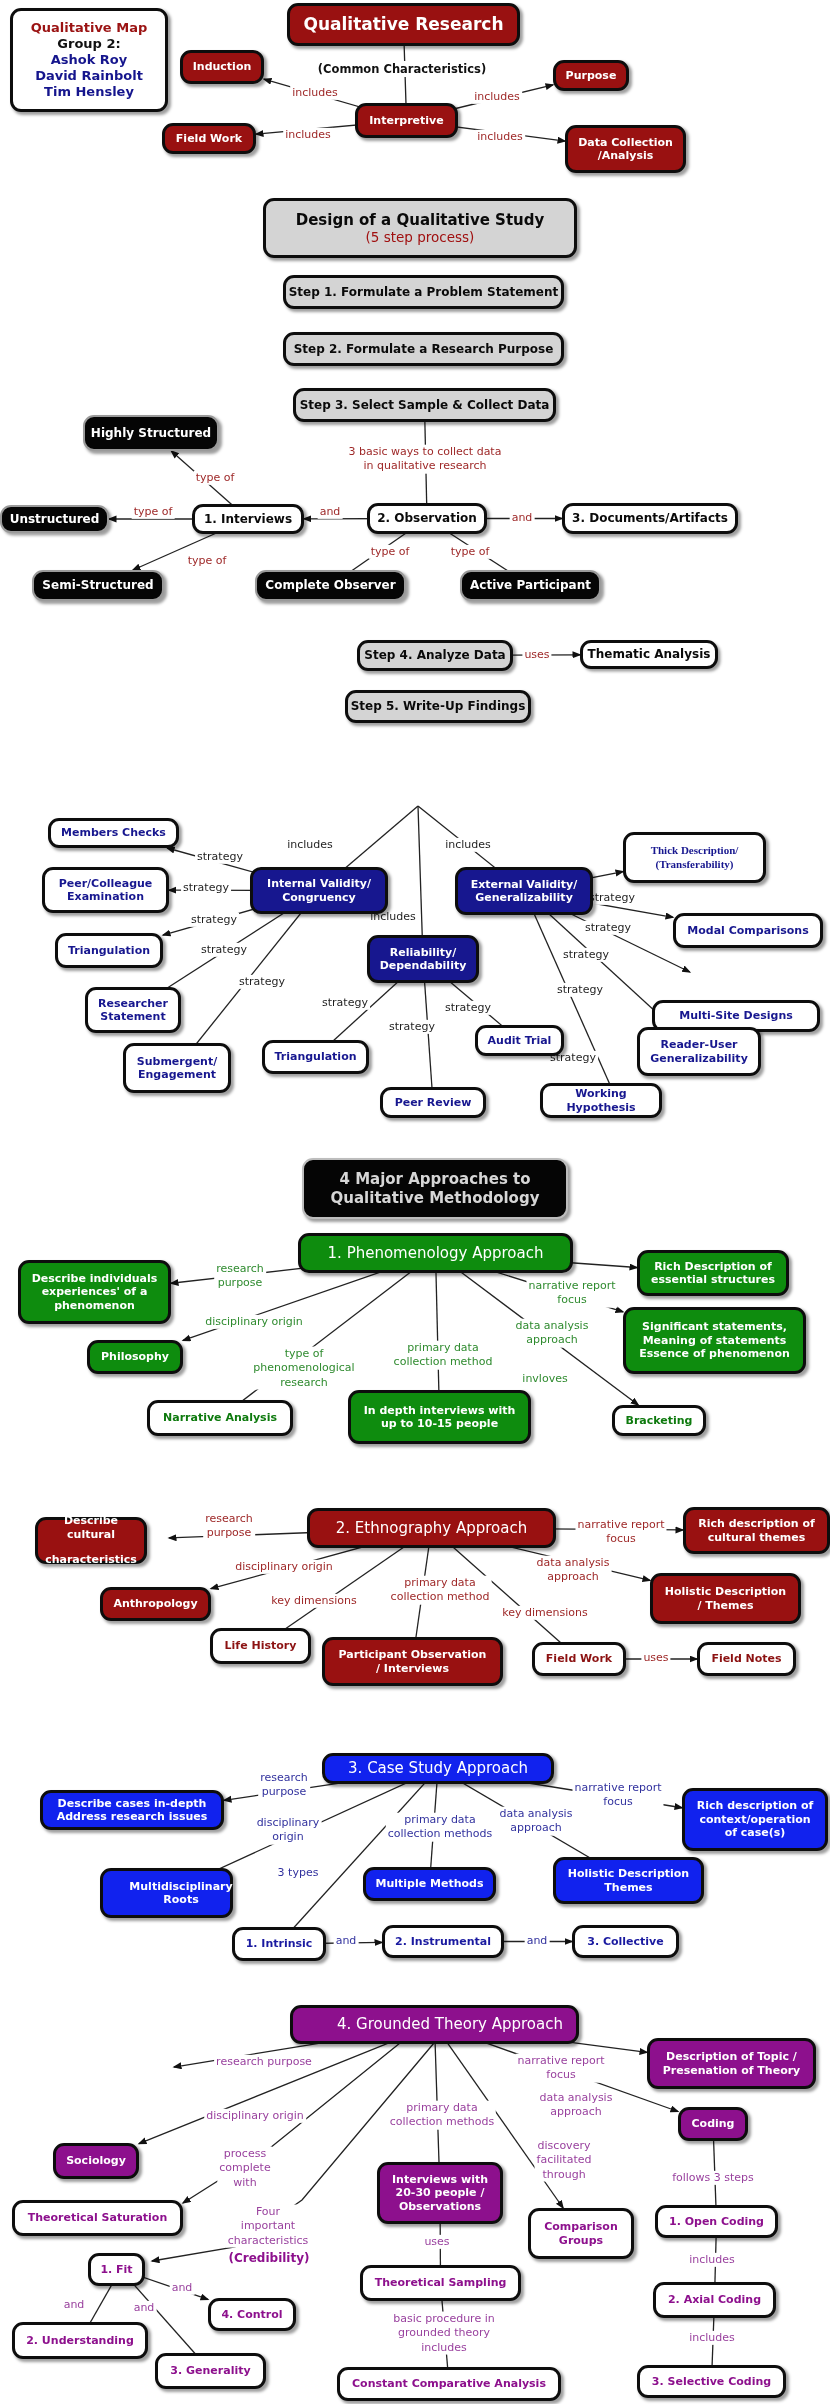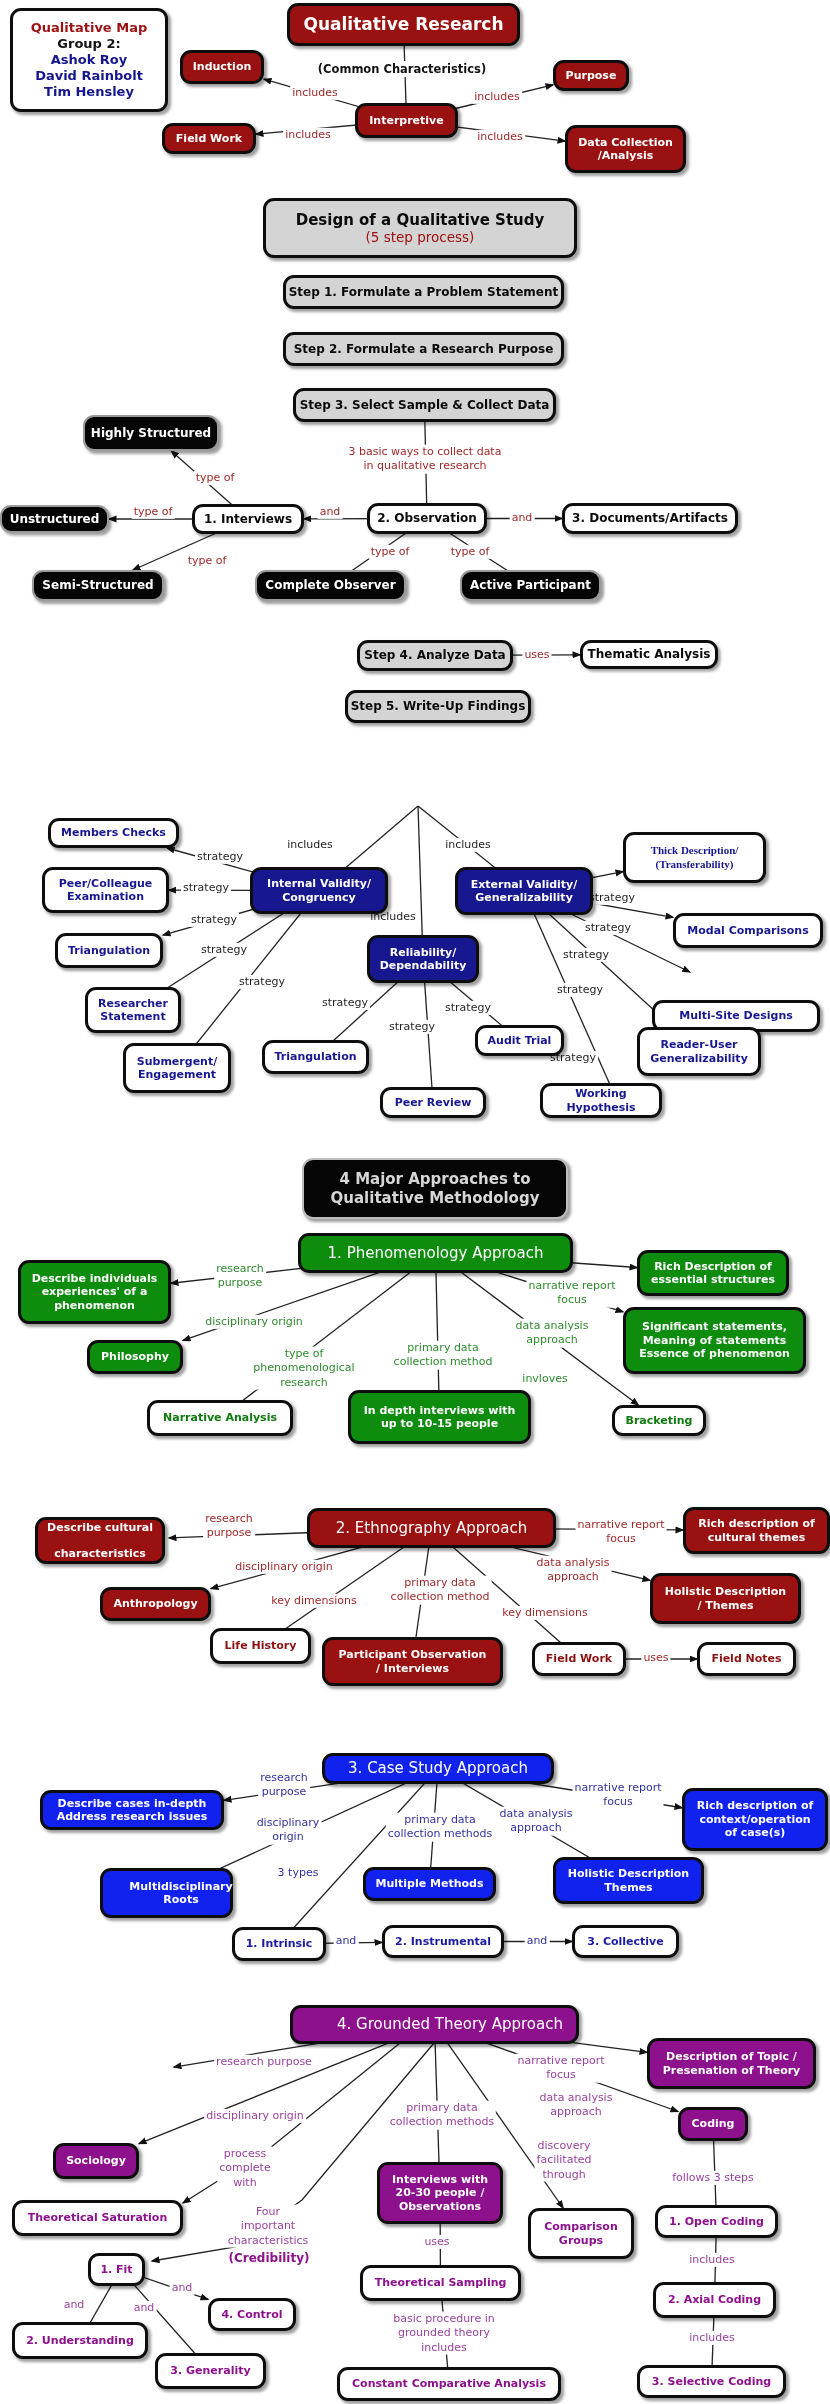--- a/index.html
+++ b/index.html
@@ -289,21 +289,21 @@
     </div>
     <div class="node w-gn" style="left: 147px; top: 1400px; width: 146px; height: 36px;">
       <div>Narrative Analysis</div>
     </div>
     <div class="node w-gn" style="left: 612px; top: 1405px; width: 94px; height: 31px;">
       <div>Bracketing</div>
     </div>
     <div class="node dr" style="left: 307px; top: 1508px; width: 249px; height: 40px;">
       <div class="at">2. Ethnography Approach</div>
     </div>
-    <div class="node dr" style="left: 35px; top: 1517px; width: 130px; height: 47px; gap: 12px;">
+    <div class="node dr" style="left: 35px; top: 1517px; width: 112px; height: 47px; gap: 12px;">
       <div>Describe cultural</div>
       <div>characteristics</div>
     </div>
     <div class="node dr" style="left: 683px; top: 1507px; width: 147px; height: 47px;">
       <div>Rich description of</div>
       <div>cultural themes</div>
     </div>
     <div class="node dr" style="left: 650px; top: 1573px; width: 151px; height: 51px;">
       <div>Holistic Description</div>
       <div>/ Themes</div>

